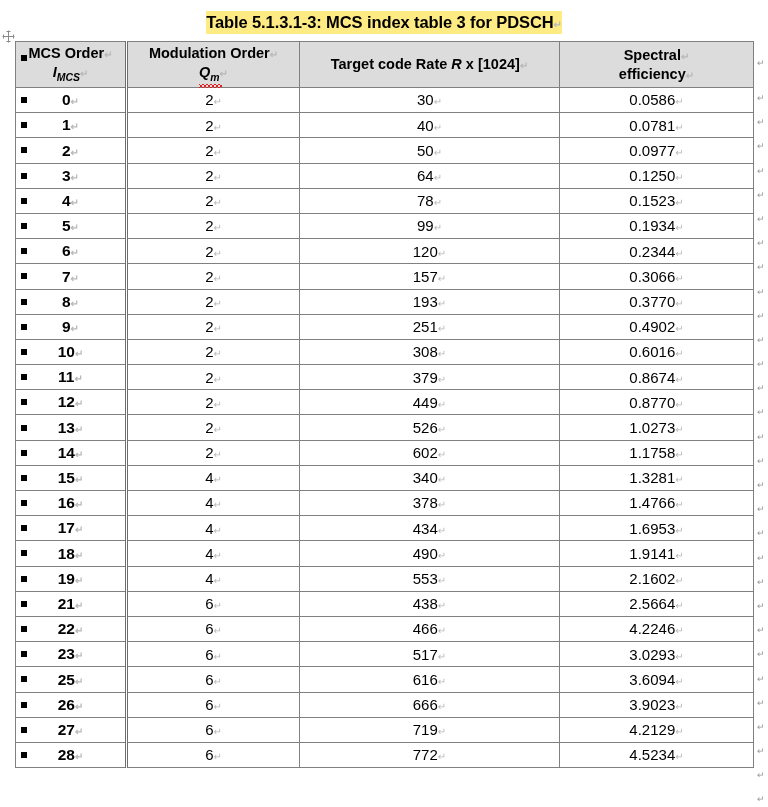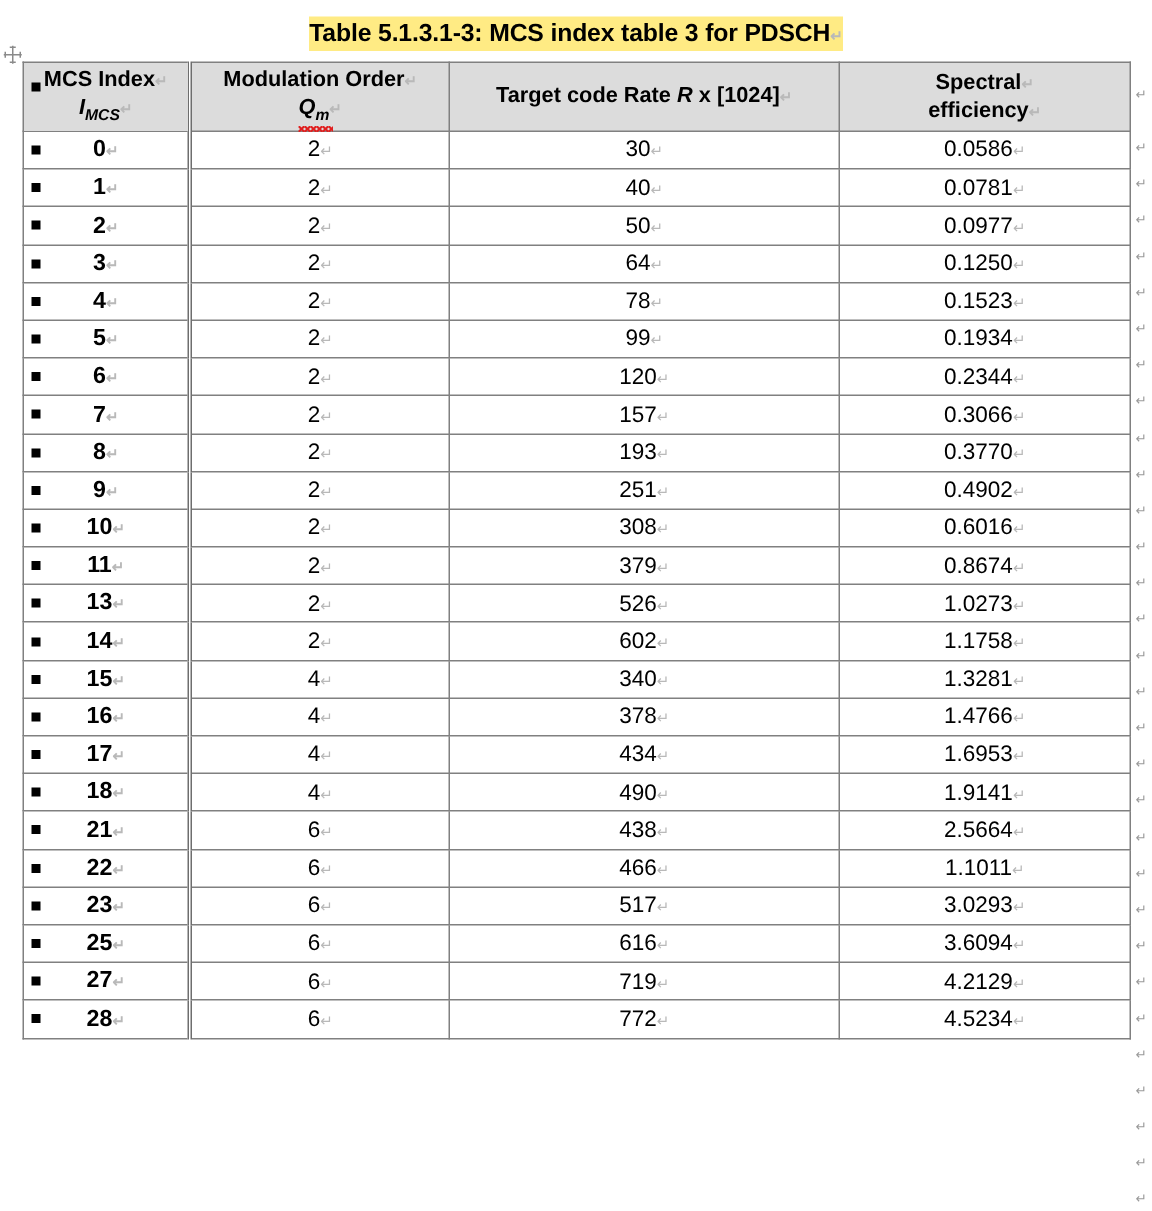--- a/index.html
+++ b/index.html
@@ -185,21 +185,21 @@
       <col class="c1">
         <col class="c2">
         <col class="c3">
         <col class="c4">
     </colgroup>
     <thead>
       <tr>
         <th class="col-idx">
           <span class="bullet"></span>
           <span class="hdr-inner">
-            <span>MCS Index</span><span class="pilcrow">↵</span>
+            <span>MCS Order</span><span class="pilcrow">↵</span>
             <span class="hdr-line2"><span class="ital">I</span><span class="sub">MCS</span><span class="pilcrow">↵</span></span>
           </span>
         </th>
         <th>
           <span class="hdr-inner">
             <span>Modulation Order</span><span class="pilcrow">↵</span>
             <span class="hdr-line2"><span class="squiggle"><span class="ital">Q</span><span class="sub">m</span></span><span class="pilcrow">↵</span></span>
           </span>
         </th>
         <th>
@@ -280,20 +280,26 @@
           <td><span>308</span><span class="pilcrow">↵</span></td>
           <td><span>0.6016</span><span class="pilcrow">↵</span></td>
         </tr>
         <tr>
           <td class="col-idx"><span class="bullet"></span><span>11</span><span class="pilcrow">↵</span></td>
           <td><span>2</span><span class="pilcrow">↵</span></td>
           <td><span>379</span><span class="pilcrow">↵</span></td>
           <td><span>0.8674</span><span class="pilcrow">↵</span></td>
         </tr>
         <tr>
+          <td class="col-idx"><span class="bullet"></span><span>12</span><span class="pilcrow">↵</span></td>
+          <td><span>2</span><span class="pilcrow">↵</span></td>
+          <td><span>449</span><span class="pilcrow">↵</span></td>
+          <td><span>0.8770</span><span class="pilcrow">↵</span></td>
+        </tr>
+        <tr>
           <td class="col-idx"><span class="bullet"></span><span>13</span><span class="pilcrow">↵</span></td>
           <td><span>2</span><span class="pilcrow">↵</span></td>
           <td><span>526</span><span class="pilcrow">↵</span></td>
           <td><span>1.0273</span><span class="pilcrow">↵</span></td>
         </tr>
         <tr>
           <td class="col-idx"><span class="bullet"></span><span>14</span><span class="pilcrow">↵</span></td>
           <td><span>2</span><span class="pilcrow">↵</span></td>
           <td><span>602</span><span class="pilcrow">↵</span></td>
           <td><span>1.1758</span><span class="pilcrow">↵</span></td>
@@ -316,42 +322,54 @@
           <td><span>434</span><span class="pilcrow">↵</span></td>
           <td><span>1.6953</span><span class="pilcrow">↵</span></td>
         </tr>
         <tr>
           <td class="col-idx"><span class="bullet"></span><span>18</span><span class="pilcrow">↵</span></td>
           <td><span>4</span><span class="pilcrow">↵</span></td>
           <td><span>490</span><span class="pilcrow">↵</span></td>
           <td><span>1.9141</span><span class="pilcrow">↵</span></td>
         </tr>
         <tr>
+          <td class="col-idx"><span class="bullet"></span><span>19</span><span class="pilcrow">↵</span></td>
+          <td><span>4</span><span class="pilcrow">↵</span></td>
+          <td><span>553</span><span class="pilcrow">↵</span></td>
+          <td><span>2.1602</span><span class="pilcrow">↵</span></td>
+        </tr>
+        <tr>
           <td class="col-idx"><span class="bullet"></span><span>21</span><span class="pilcrow">↵</span></td>
           <td><span>6</span><span class="pilcrow">↵</span></td>
           <td><span>438</span><span class="pilcrow">↵</span></td>
           <td><span>2.5664</span><span class="pilcrow">↵</span></td>
         </tr>
         <tr>
           <td class="col-idx"><span class="bullet"></span><span>22</span><span class="pilcrow">↵</span></td>
           <td><span>6</span><span class="pilcrow">↵</span></td>
           <td><span>466</span><span class="pilcrow">↵</span></td>
-          <td><span>1.1011</span><span class="pilcrow">↵</span></td>
+          <td><span>4.2246</span><span class="pilcrow">↵</span></td>
         </tr>
         <tr>
           <td class="col-idx"><span class="bullet"></span><span>23</span><span class="pilcrow">↵</span></td>
           <td><span>6</span><span class="pilcrow">↵</span></td>
           <td><span>517</span><span class="pilcrow">↵</span></td>
           <td><span>3.0293</span><span class="pilcrow">↵</span></td>
         </tr>
         <tr>
           <td class="col-idx"><span class="bullet"></span><span>25</span><span class="pilcrow">↵</span></td>
           <td><span>6</span><span class="pilcrow">↵</span></td>
           <td><span>616</span><span class="pilcrow">↵</span></td>
           <td><span>3.6094</span><span class="pilcrow">↵</span></td>
+        </tr>
+        <tr>
+          <td class="col-idx"><span class="bullet"></span><span>26</span><span class="pilcrow">↵</span></td>
+          <td><span>6</span><span class="pilcrow">↵</span></td>
+          <td><span>666</span><span class="pilcrow">↵</span></td>
+          <td><span>3.9023</span><span class="pilcrow">↵</span></td>
         </tr>
         <tr>
           <td class="col-idx"><span class="bullet"></span><span>27</span><span class="pilcrow">↵</span></td>
           <td><span>6</span><span class="pilcrow">↵</span></td>
           <td><span>719</span><span class="pilcrow">↵</span></td>
           <td><span>4.2129</span><span class="pilcrow">↵</span></td>
         </tr>
         <tr>
           <td class="col-idx"><span class="bullet"></span><span>28</span><span class="pilcrow">↵</span></td>
           <td><span>6</span><span class="pilcrow">↵</span></td>

